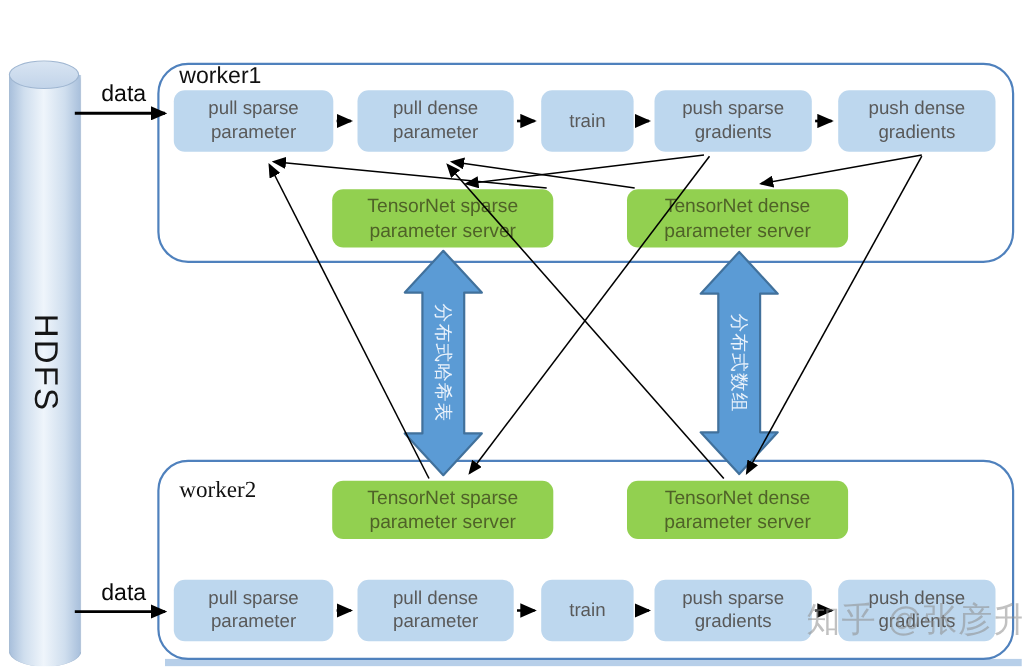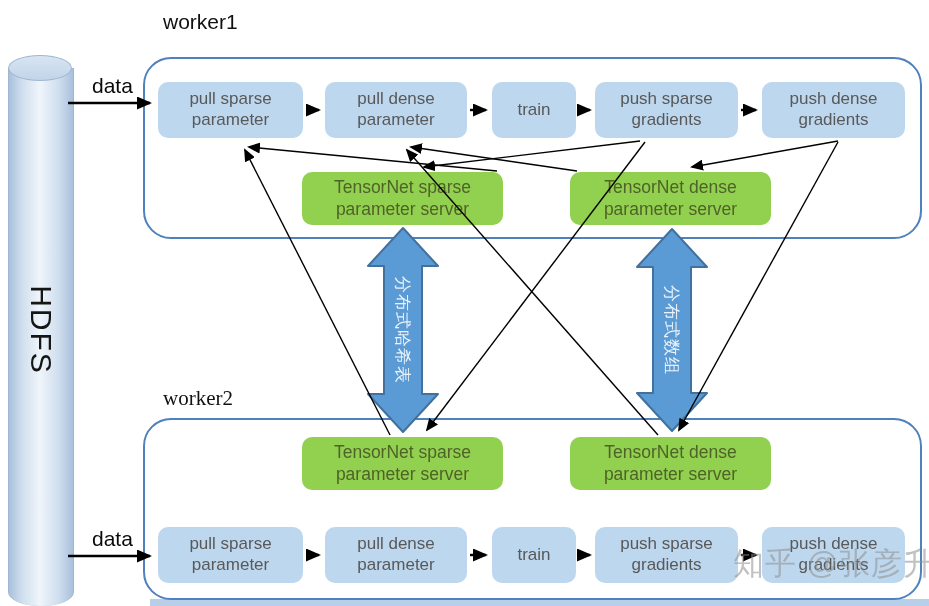--- a/index.html
+++ b/index.html
@@ -22,21 +22,21 @@
   .hdfs-label{
     position:absolute;left:-20px;top:312px;width:120px;height:36px;
     transform:rotate(90deg);text-align:center;
     font-size:30px;letter-spacing:2px;color:#161616;
   }
   
   .worker-box{
     position:absolute;left:143px;width:779px;height:182px;
     border:2.5px solid #4f81bd;border-radius:28px;background:transparent;box-sizing:border-box;
   }
-  .worker-label{position:absolute;font-size:21px;color:#111;}
+  .worker-label{position:absolute;font-size:21px;color:#111;margin-top:47px;}
   
   .op{
     position:absolute;height:56px;background:#bdd7ee;border-radius:10px;
     display:flex;align-items:center;justify-content:center;text-align:center;
     color:#595959;font-size:17px;line-height:1.22;padding:0 4px;box-sizing:border-box;
   }
   
   .srv{
     position:absolute;width:201px;height:53px;background:#92d050;border-radius:10px;
     display:flex;align-items:center;justify-content:center;text-align:center;

